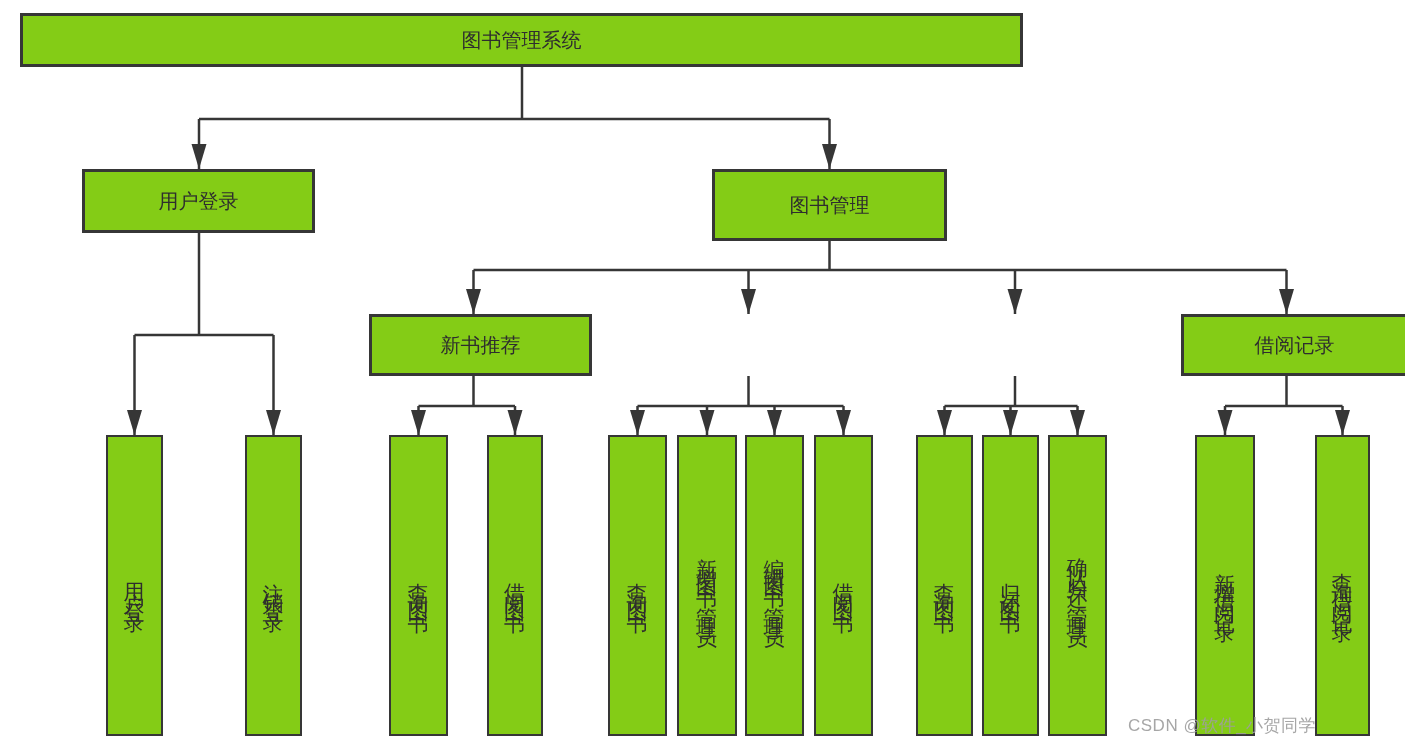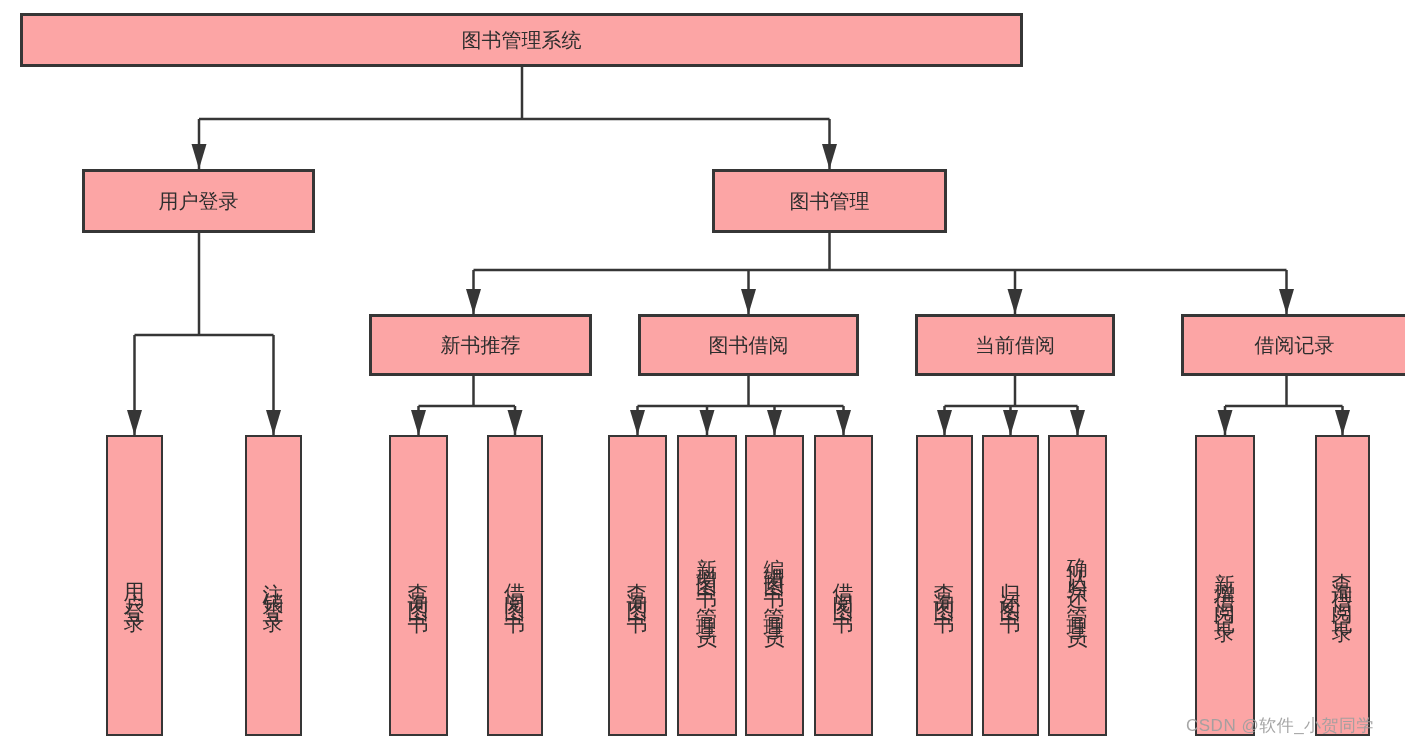--- a/index.html
+++ b/index.html
@@ -4,31 +4,31 @@
 <style>
   html,body{margin:0;padding:0;}
   body{
     width:1405px;height:747px;position:relative;background:#ffffff;
     font-family:"Liberation Sans","DejaVu Sans",sans-serif;
     overflow:hidden;
   }
   .canvas{position:absolute;left:0;top:0;width:1405px;height:747px;}
   svg.wires{position:absolute;left:0;top:0;pointer-events:none;}
   .node{
-    position:absolute;background:#fca5a5;border:3px solid #363636;
+    position:absolute;background:#84cc16;border:3px solid #363636;
     box-sizing:border-box;display:flex;align-items:center;justify-content:center;
     color:#2e2e2e;font-size:20px;white-space:nowrap;z-index:2;
   }
   .leaf{border-width:2.5px;}
   .leaf .vtext{
     writing-mode:vertical-rl;text-orientation:mixed;
     font-size:21px;letter-spacing:10px;line-height:1;color:#2e2e2e;
   }
   .watermark{
-    position:absolute;left:1186px;top:714px;z-index:5;
+    position:absolute;left:1128px;top:714px;z-index:5;
     font-size:17px;color:rgba(158,158,158,0.92);letter-spacing:0.5px;white-space:nowrap;
   }
 </style>
 </head>
 <body>
 
 <div class="canvas">
 
   <svg class="wires" width="1405" height="747" viewBox="0 0 1405 747">
       <defs>
@@ -71,32 +71,26 @@
       <line x1="1342.5" y1="406" x2="1342.5" y2="435" stroke="#363636" stroke-width="2.5" marker-end="url(#arrow)"></line>
     </svg>
 
   <div class="node" style="left:20px;top:13px;width:1003px;height:54px;">
     <span>图书管理系统</span>
   </div>
 
   <div class="node" style="left:82px;top:169px;width:233px;height:64px;">
     <span>用户登录</span>
   </div>
-  <div class="node" style="left:712px;top:169px;width:235px;height:64px;">
+  <div class="node" style="left:712px;top:169px;width:235px;height:72px;">
     <span>图书管理</span>
   </div>
 
   <div class="node" style="left:362px;top:314px;width:223px;height:62px;margin-left:7px;">
     <span>新书推荐</span>
-  </div>
-  <div class="node" style="left:638px;top:314px;width:221px;height:62px;">
-    <span>图书借阅</span>
-  </div>
-  <div class="node" style="left:915px;top:314px;width:200px;height:62px;">
-    <span>当前借阅</span>
   </div>
   <div class="node" style="left:1173px;top:314px;width:227px;height:62px;margin-left:8px;">
     <span>借阅记录</span>
   </div>
 
   <div class="node leaf" style="left:106px;top:435px;width:57px;height:301px;">
     <span class="vtext">用户登录</span>
   </div>
   <div class="node leaf" style="left:245px;top:435px;width:57px;height:301px;">
     <span class="vtext">注销登录</span>

